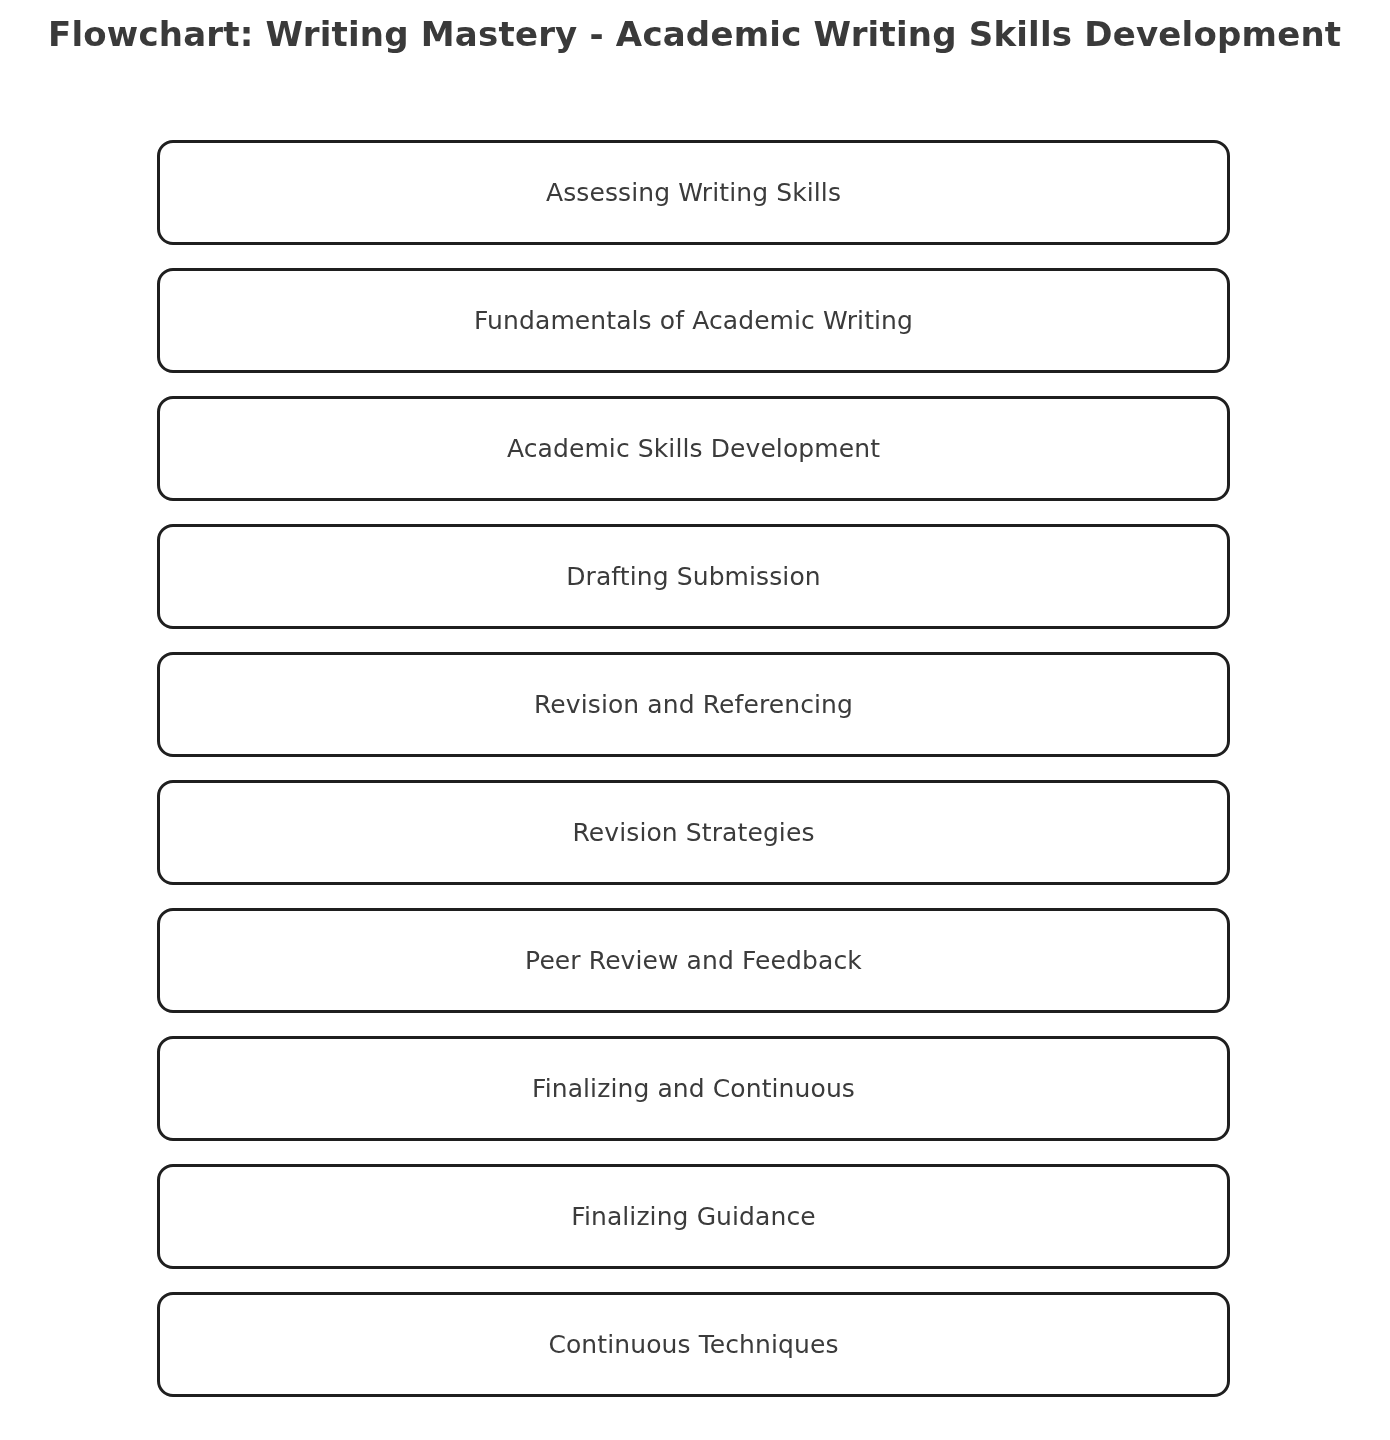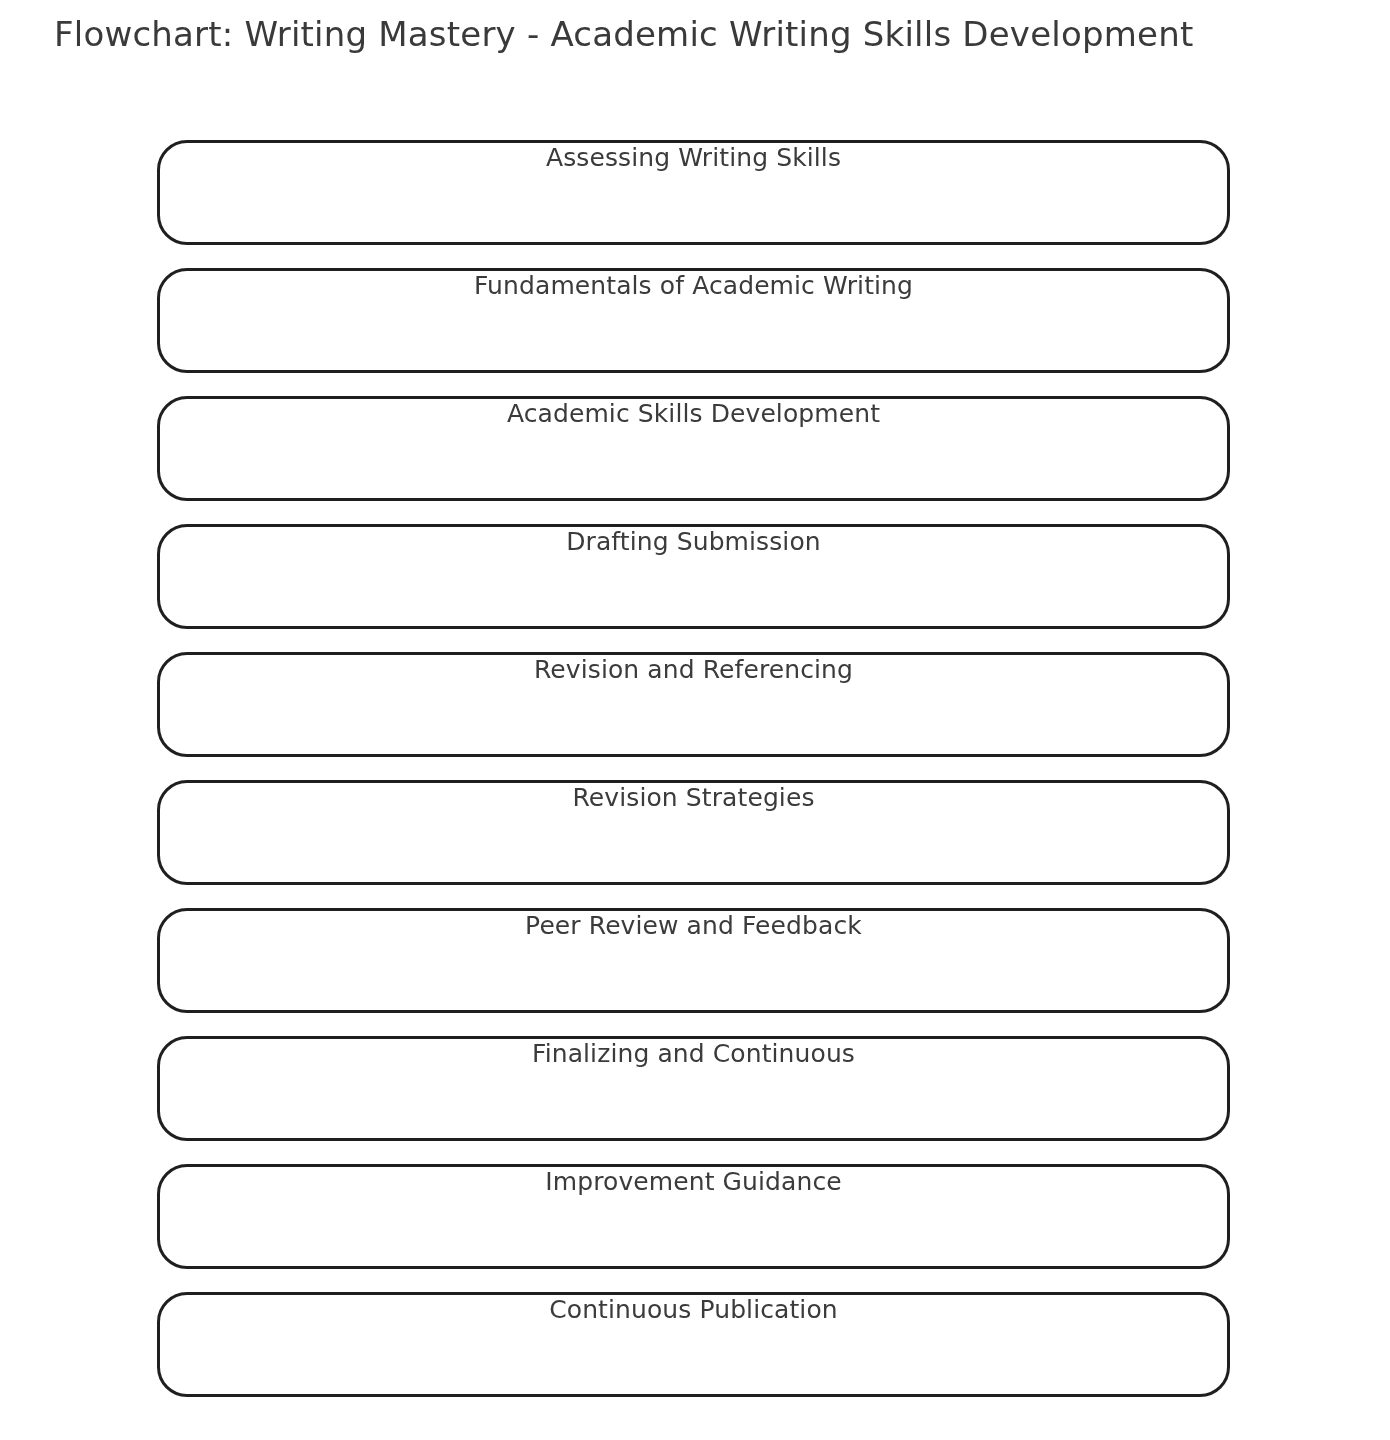--- a/index.html
+++ b/index.html
@@ -10,44 +10,44 @@
   body {
     width: 1390px;
     height: 1440px;
     font-family: "DejaVu Sans", sans-serif;
     color: #333333;
     overflow: hidden;
     position: relative;
   }
   .page-title {
     position: absolute;
-    left: 54px;
+    left: 48px;
     top: 14px;
     font-size: 34px;
-    font-weight: 400;
+    font-weight: 700;
     color: #3a3a3a;
     letter-spacing: 0.2px;
     white-space: nowrap;
   }
   .flow {
     position: absolute;
     left: 157px;
     top: 140px;
     width: 1073px;
   }
   .node {
     box-sizing: border-box;
     width: 1073px;
     height: 105px;
     margin-bottom: 23px;
     border: 3px solid #1f1f1f;
-    border-radius: 30px;
+    border-radius: 16px;
     background: #ffffff;
     display: flex;
-    align-items: flex-start;
+    align-items: center;
     justify-content: center;
   }
   .node:last-child {
     margin-bottom: 0;
   }
   .node-label {
     font-size: 25px;
     font-weight: 400;
     color: #3b3b3b;
     text-align: center;
@@ -88,20 +88,20 @@
 
   <div class="node">
     <span class="node-label">Peer Review and Feedback</span>
   </div>
 
   <div class="node">
     <span class="node-label">Finalizing and Continuous</span>
   </div>
 
   <div class="node">
-    <span class="node-label">Improvement Guidance</span>
+    <span class="node-label">Finalizing Guidance</span>
   </div>
 
   <div class="node">
-    <span class="node-label">Continuous Publication</span>
+    <span class="node-label">Continuous Techniques</span>
   </div>
 
 </div>
 
 </body></html>

